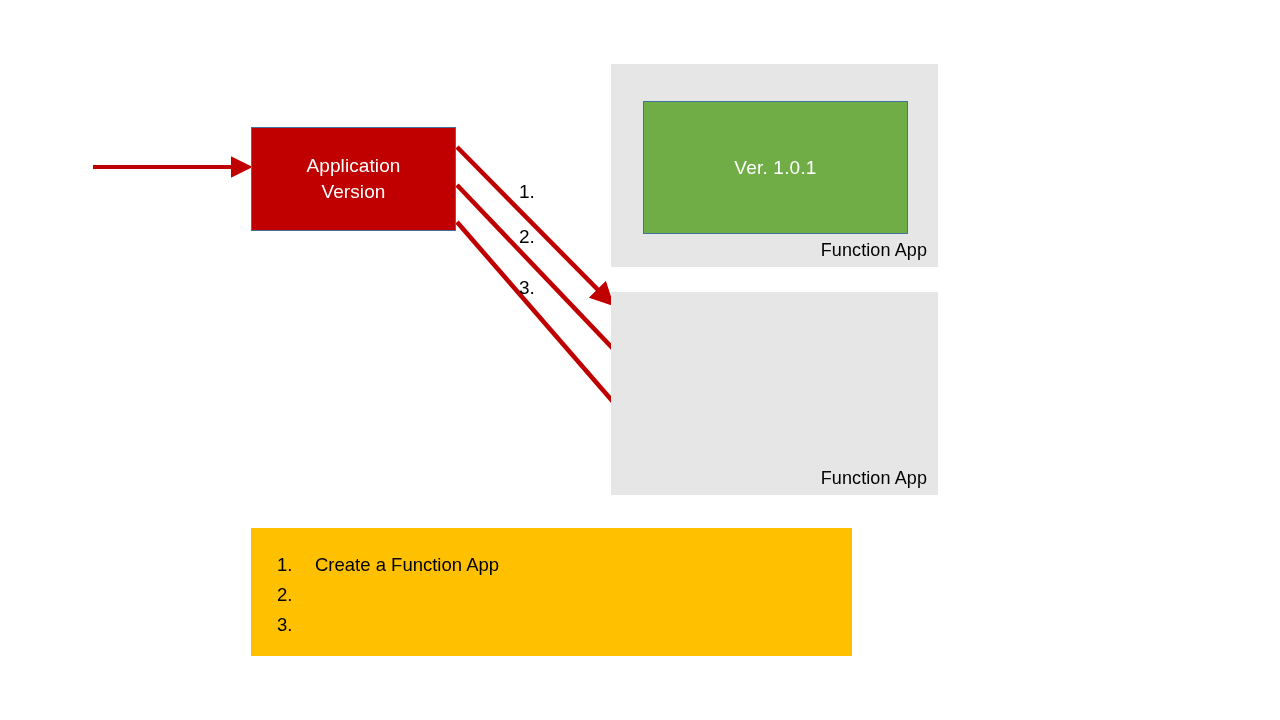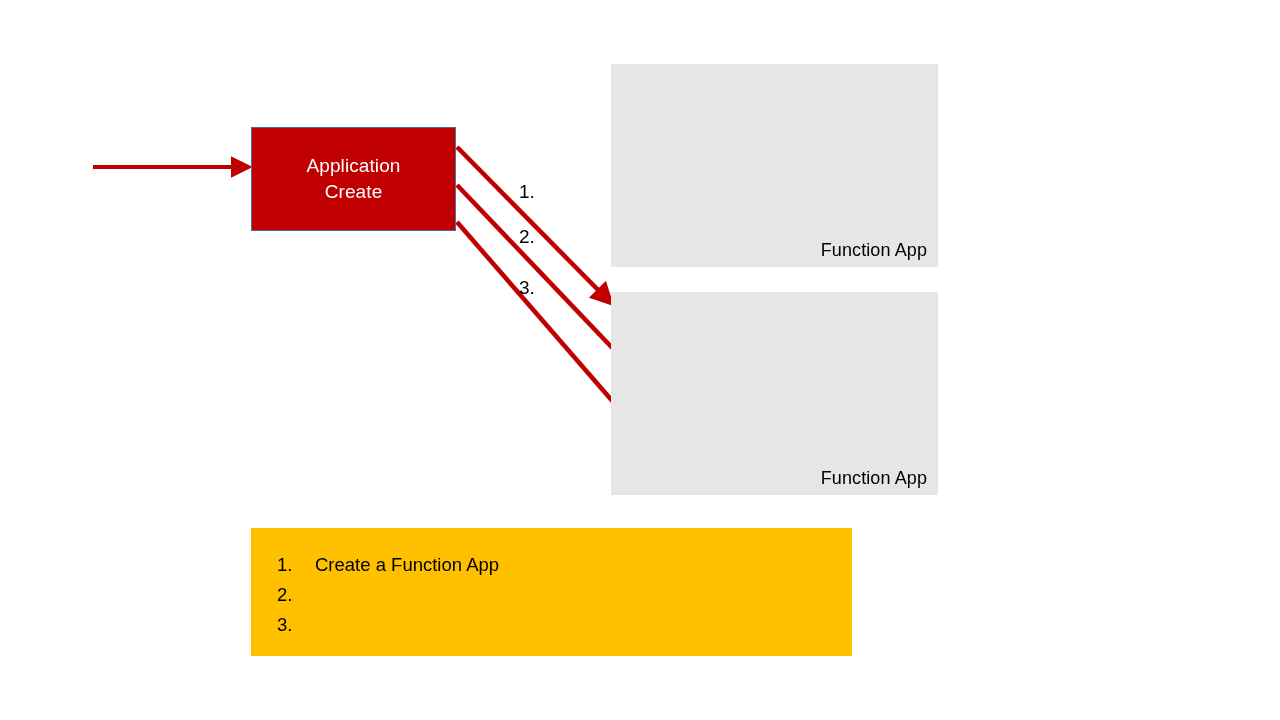--- a/index.html
+++ b/index.html
@@ -138,25 +138,28 @@
     <line x1="457" y1="147" x2="609" y2="301" stroke="#C00000" stroke-width="4.6" marker-end="url(#ah)"></line>
 
     <line x1="457" y1="185" x2="641" y2="378" stroke="#C00000" stroke-width="4.6" marker-end="url(#ah)"></line>
 
     <line x1="457" y1="222" x2="641" y2="434" stroke="#C00000" stroke-width="4.6" marker-end="url(#ah)"></line>
   </svg>
 
   <div class="abs router-box">
     <div>
       <span class="label">Application</span>
-      <span class="label">Create</span>
+      <span class="label">Version</span>
     </div>
   </div>
 
   <div class="abs fn-container fn-container-top">
+    <div class="ver-box ver-green">
+      <span>Ver. 1.0.1</span>
+    </div>
     <span class="fn-caption">Function App</span>
   </div>
 
   <div class="abs fn-container fn-container-bottom">
     <span class="fn-caption">Function App</span>
   </div>
 
   <span class="arrow-num arrow-num-1">1.</span>
   <span class="arrow-num arrow-num-2">2.</span>
   <span class="arrow-num arrow-num-3">3.</span>

